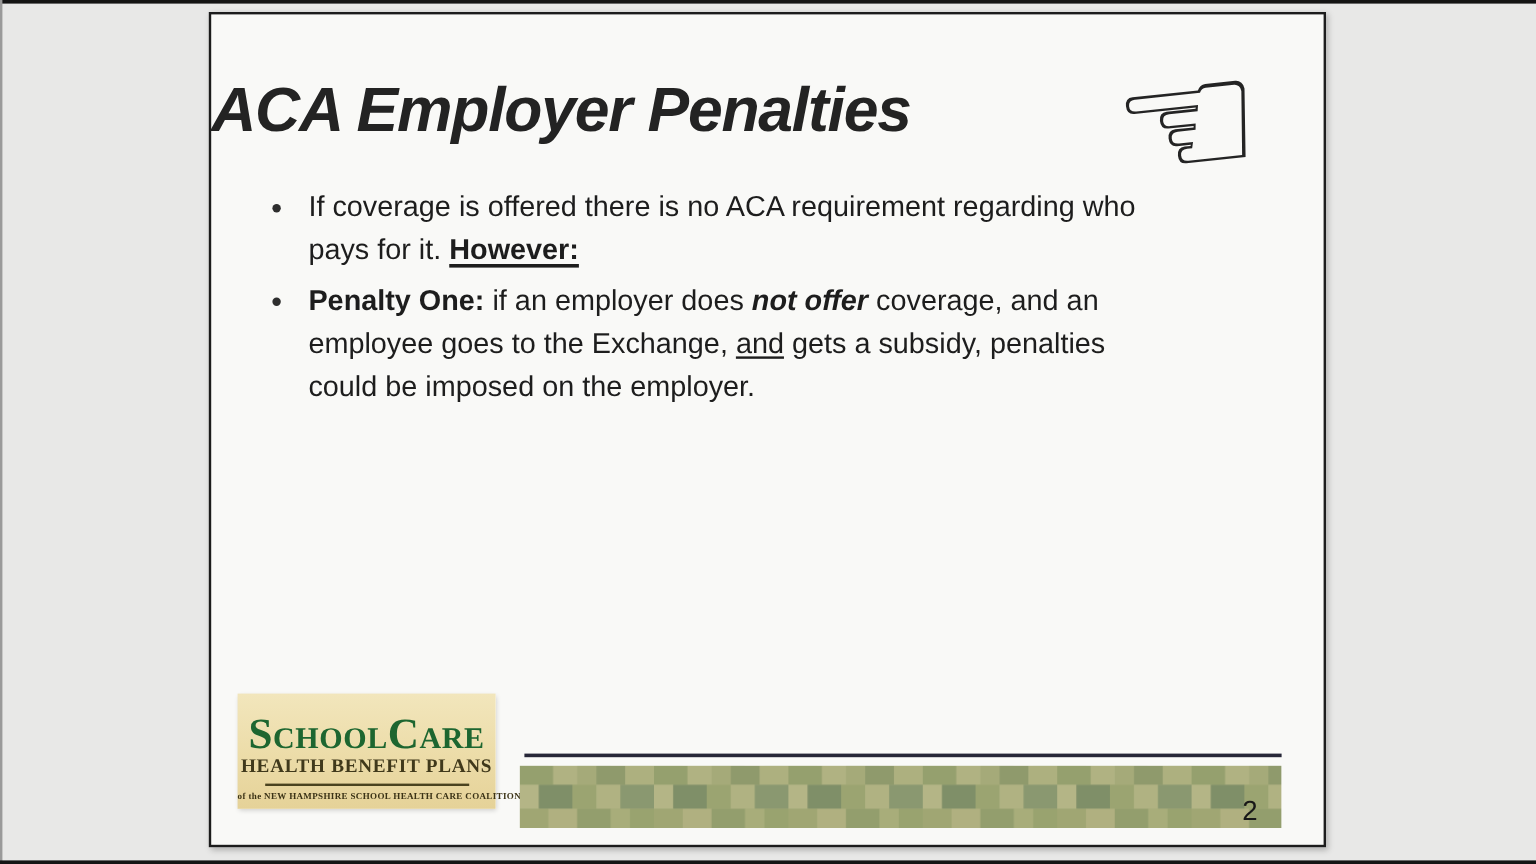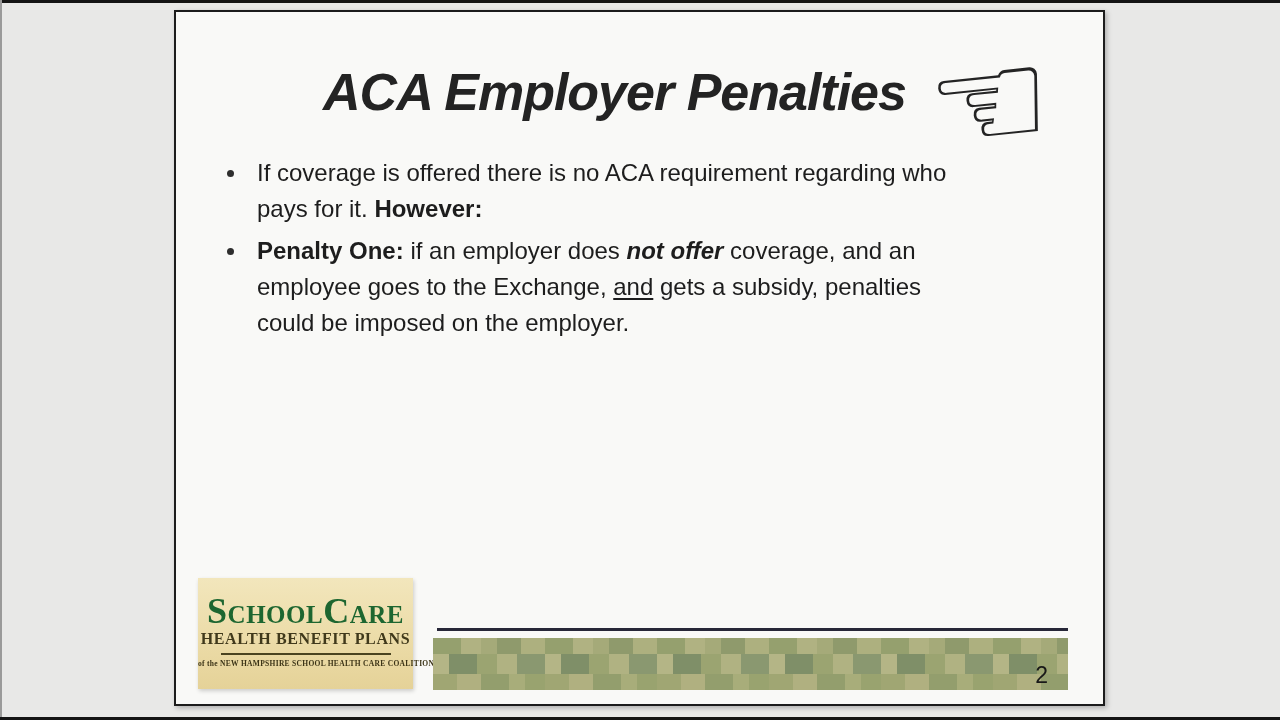--- a/index.html
+++ b/index.html
@@ -22,21 +22,21 @@
   .slide {
     position:absolute; left:174px; top:10px; width:931px; height:696px;
     background:#f9f9f7;
     border:2px solid #1c1c1c;
     box-shadow:2px 2px 5px rgba(0,0,0,0.25);
   }
 
   .slide-title {
     position:absolute; top:50px; left:0; width:100%;
     padding-right:50px;
-    text-align:center;
+    text-align:left;
     font-family:"Liberation Sans", sans-serif;
     font-size:52px; font-style:italic; font-weight:700;
     letter-spacing:-1px;
     color:#232323;
   }
 
   .pointing-hand {
     position:absolute; top:22px; left:752px;
     font-size:138px; line-height:1;
     color:#242424;
@@ -59,25 +59,25 @@
   }
   .bullets li .dot {
     position:absolute; left:2px; top:15px;
     width:7px; height:7px; border-radius:50%;
     background:#2e2e2e;
   }
   .r-b  { font-weight:700; }
   .r-i  { font-style:italic; }
   .r-bi { font-weight:700; font-style:italic; }
   .r-u  { text-decoration:underline; text-decoration-thickness:2px; text-underline-offset:3px; }
-  .r-bu { font-weight:700; text-decoration-thickness:2.5px; text-underline-offset:4px;text-align:right; }
+  .r-bu { font-weight:700; text-decoration:underline; text-decoration-thickness:2.5px; text-underline-offset:4px;text-align:right; }
 
   
   .logo-box {
-    position:absolute; left:22px; top:566px; width:215px; height:111px;
+    position:absolute; left:22px; top:566px; width:215px; height:96px;
     background:linear-gradient(180deg,#f2e6bc 0%,#ecdca8 55%,#e5d298 100%);
     box-shadow:1px 2px 4px rgba(0,0,0,0.18);
     text-align:center;
     padding-top:16px;
   }
   .logo-name {
     font-family:"Liberation Serif", serif;
     font-variant:small-caps;
     font-weight:600;
     font-size:36px; line-height:34px;

